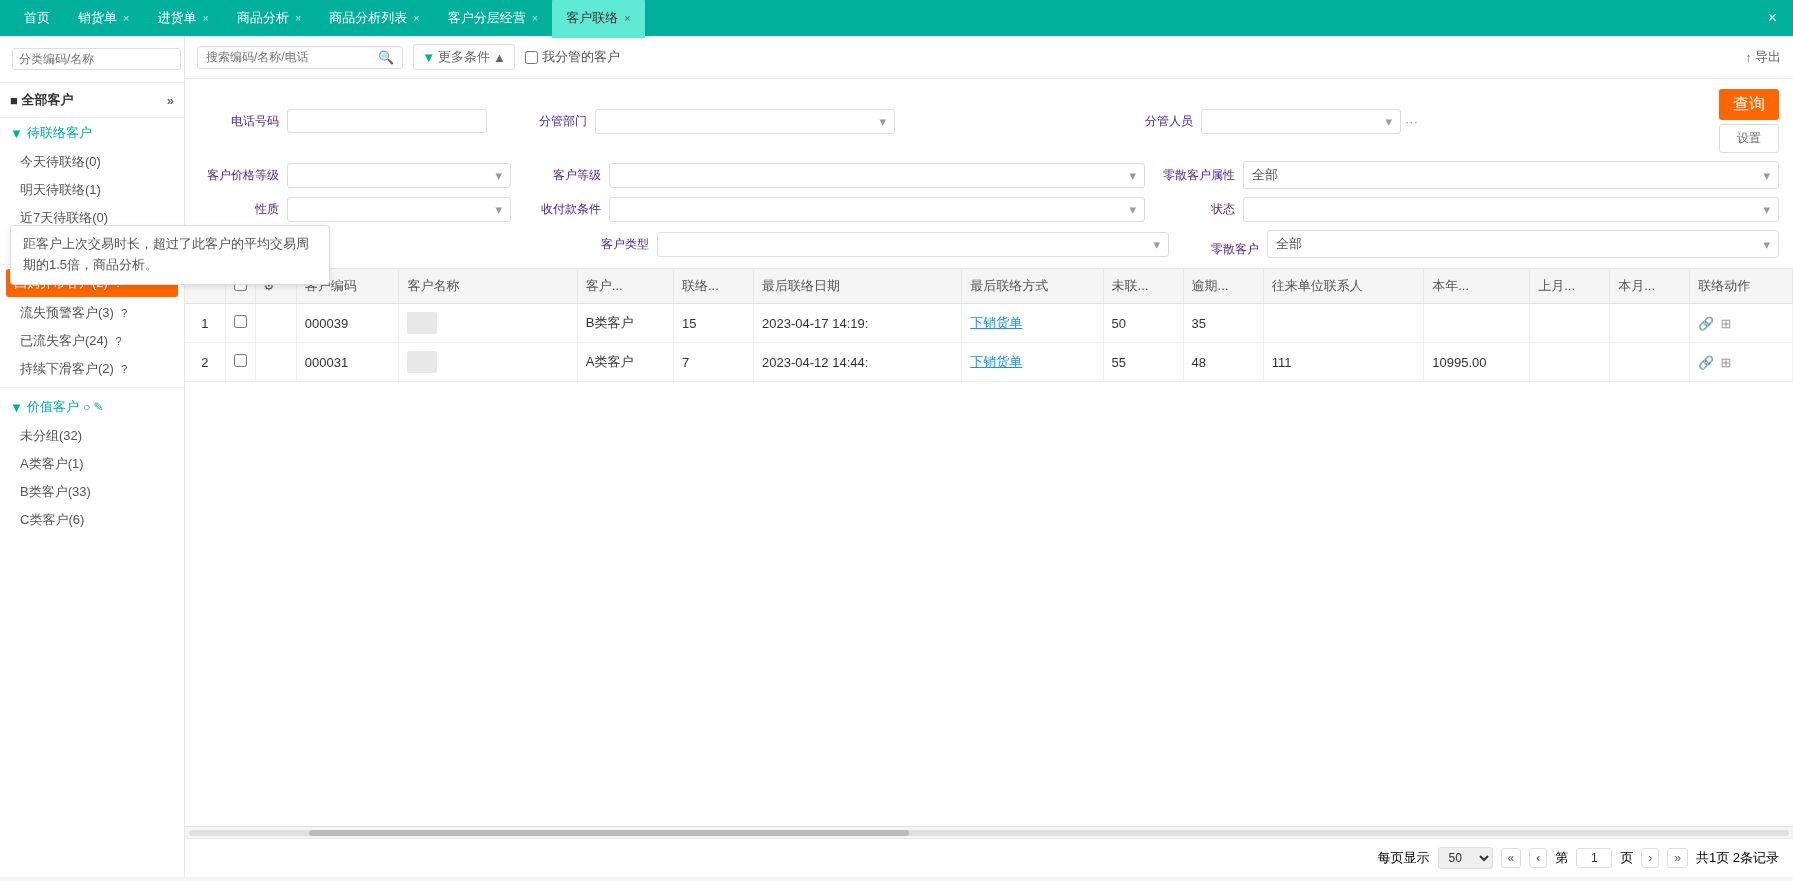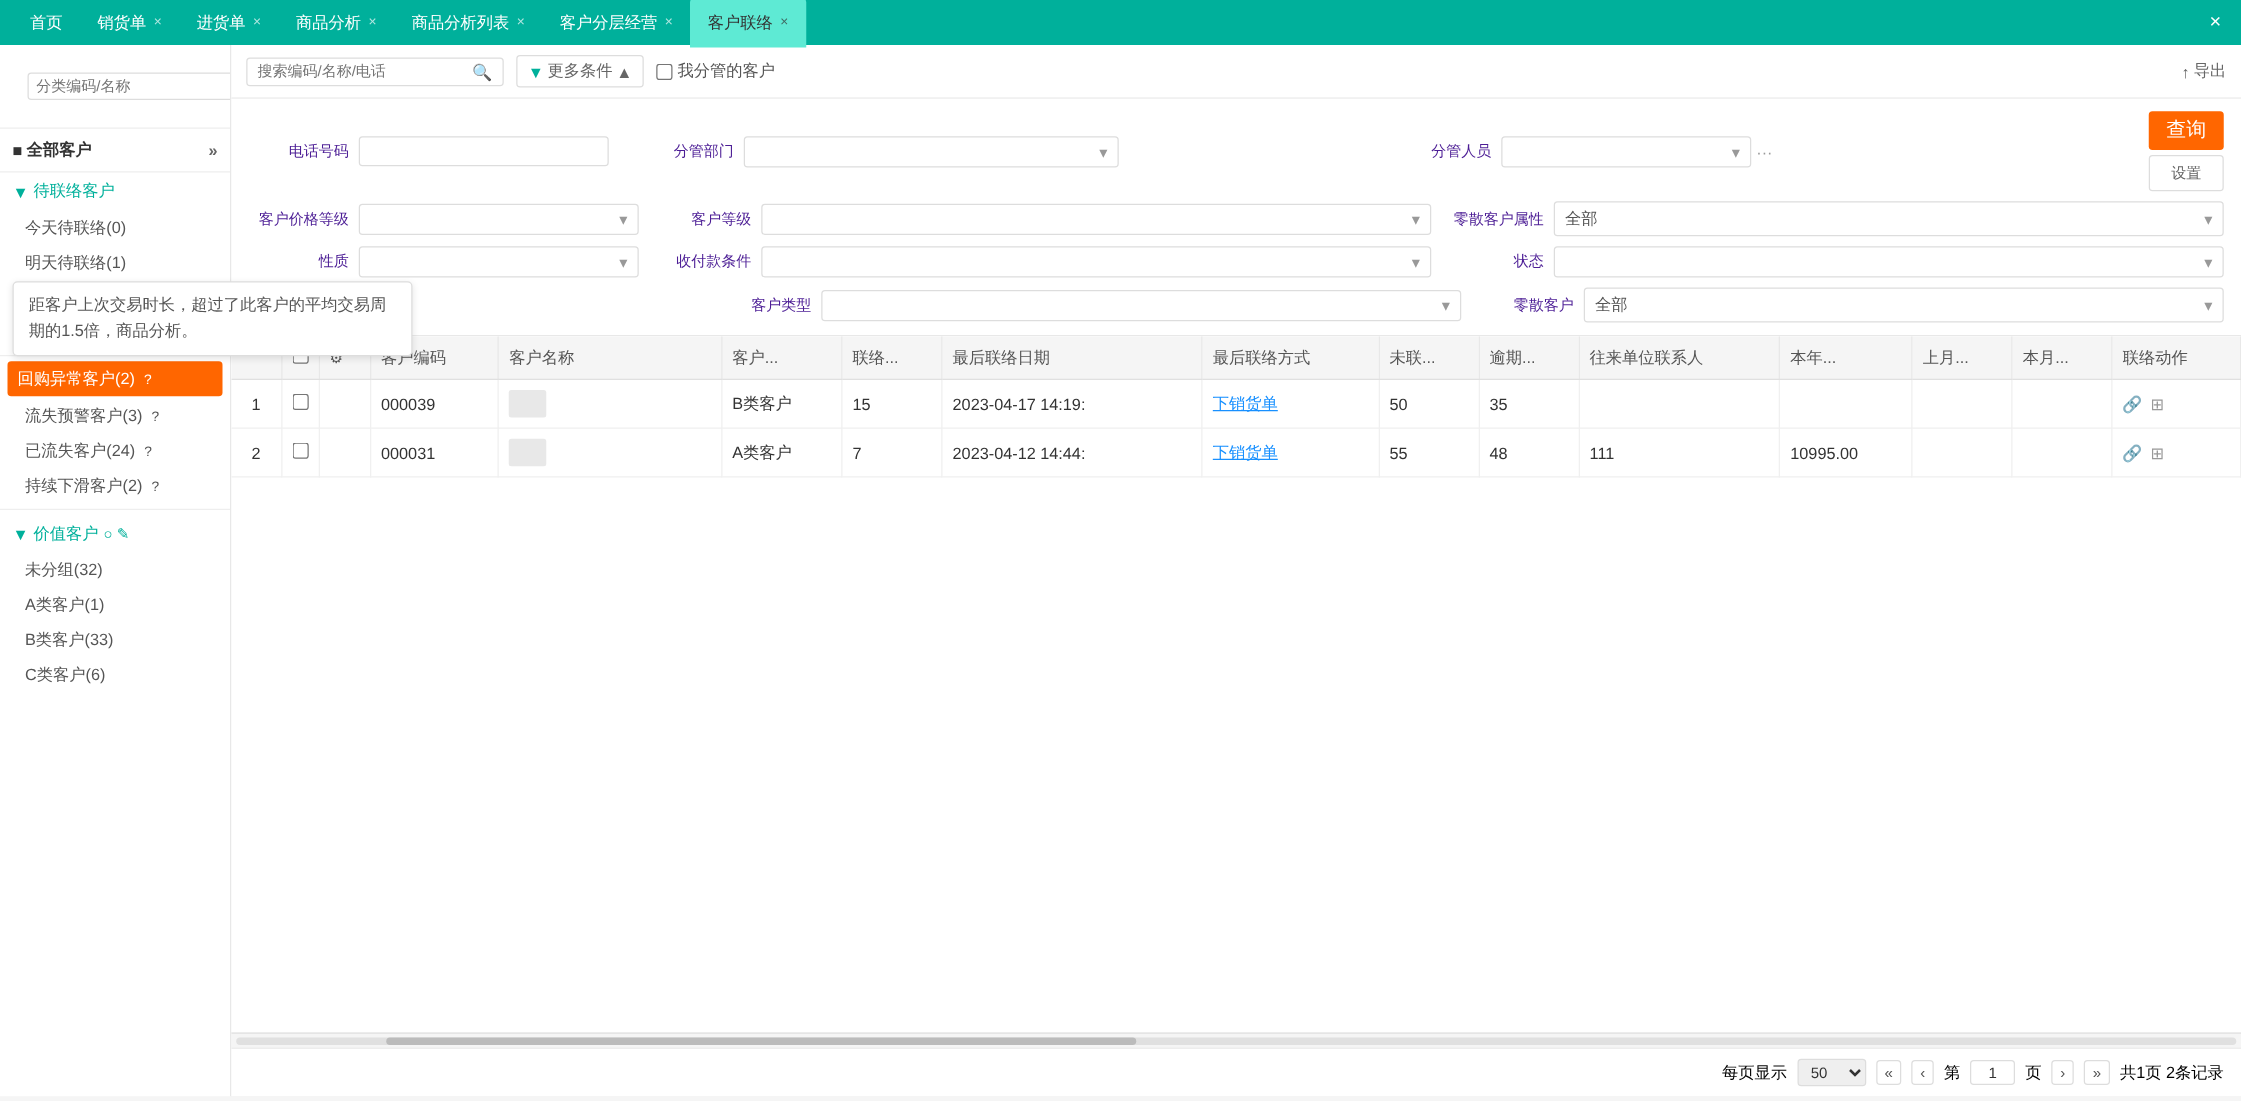--- a/index.html
+++ b/index.html
@@ -29,21 +29,21 @@
     .main-layout {
       display: flex; height: calc(881px - 40px);
     }
 
     
     .sidebar {
       width: 185px; background: #fff; border-right: 1px solid #e8e8e8;
       display: flex; flex-direction: column; overflow: hidden;
     }
     .sidebar-search {
-      display: flex; align-items: center; padding: 22px;
+      display: flex; align-items: center; padding: 12px;
       border-bottom: 1px solid #eee;
     }
     .sidebar-search input {
       flex: 1; border: 1px solid #ddd; border-radius: 3px; padding: 3px 6px;
       font-size: 12px; outline: none;
     }
     .sidebar-search-icon {
       margin-left: 4px; color: #999; cursor: pointer;
     }
     .sidebar-title {
@@ -424,21 +424,21 @@
         <div class="filter-field">
           <span class="filter-dots">...</span>
         </div>
         <div class="filter-field" style="flex:2; margin-left:60px;">
           <span class="filter-field-label">客户类型</span>
           <div class="filter-select">
             <span class="sel-text"></span>
             <span class="sel-arrow">▾</span>
           </div>
         </div>
-        <div class="filter-field" style="flex:2;">
+        <div class="filter-field" style="flex:2;align-items:flex-end;">
           <span class="filter-field-label">零散客户</span>
           <div class="filter-select">
             <span class="sel-text">全部</span>
             <span class="sel-arrow">▾</span>
           </div>
         </div>
       </div>
     </div>
 
     <div class="table-wrapper">

